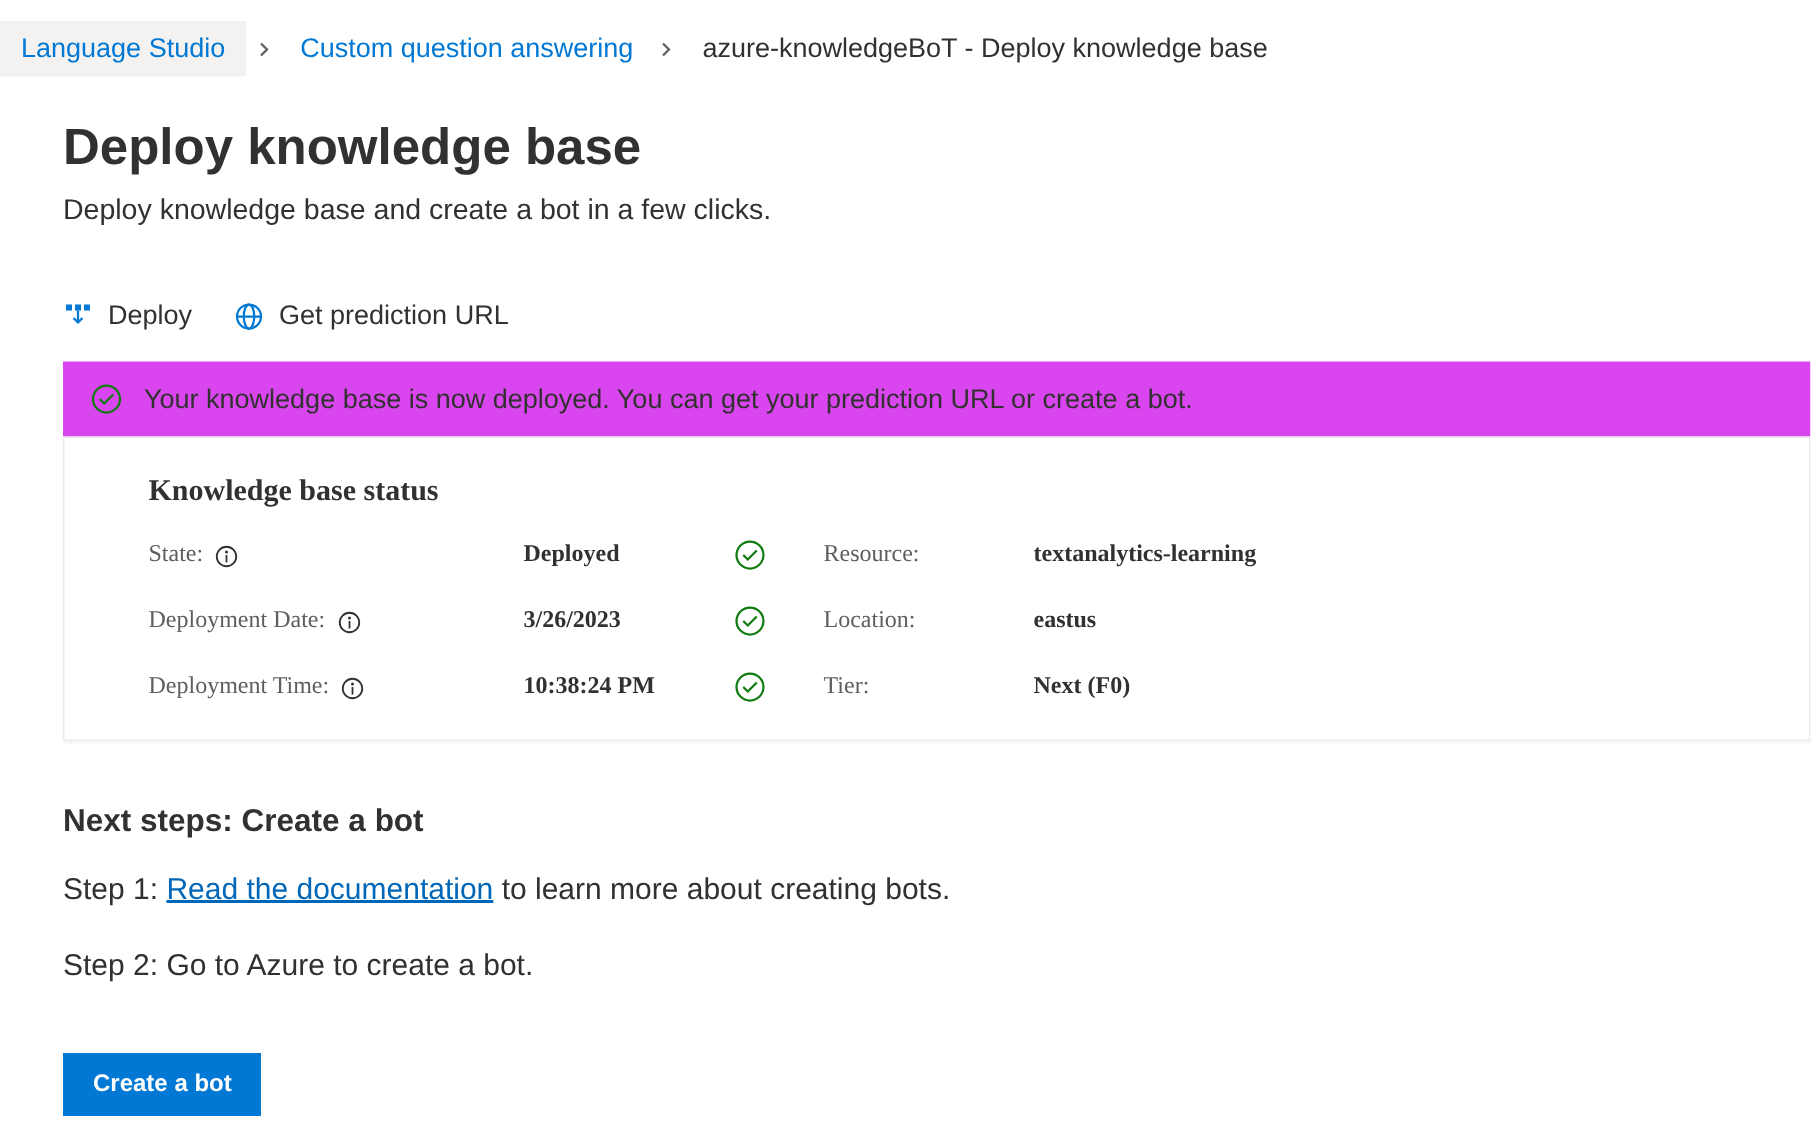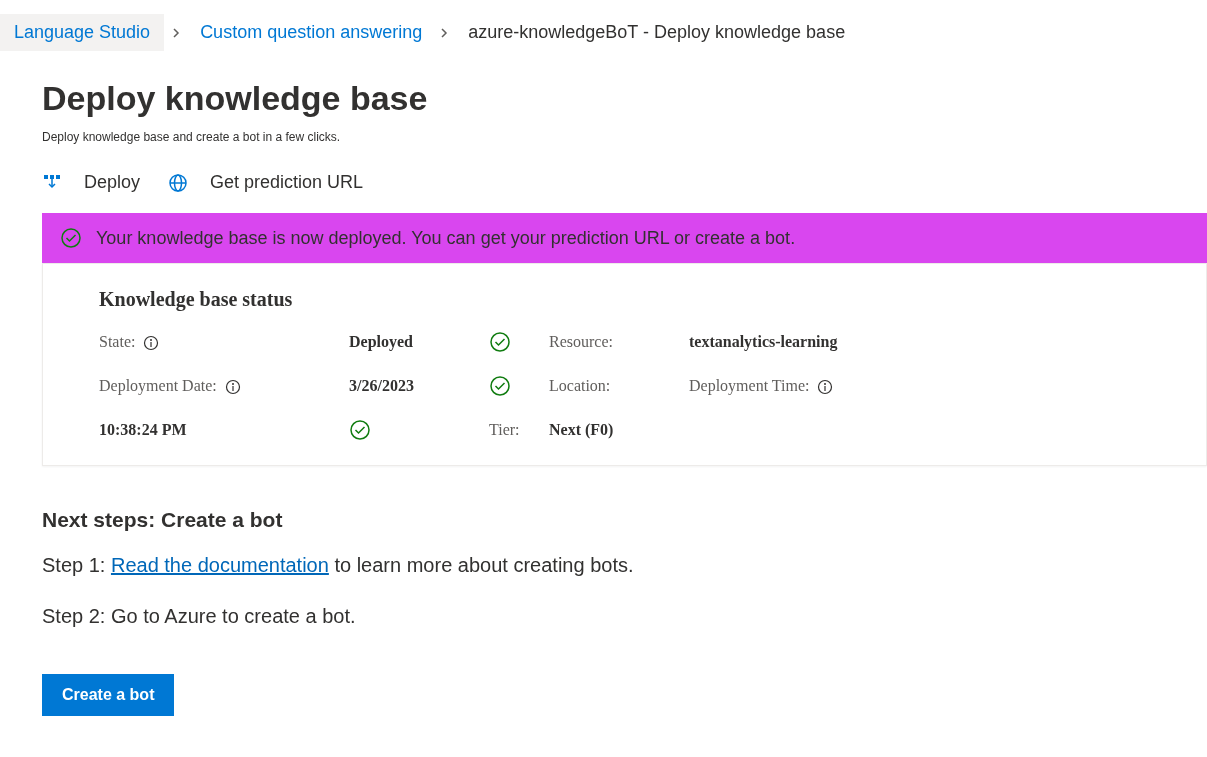--- a/index.html
+++ b/index.html
@@ -20,25 +20,25 @@
       font-size: 18px;
     }
     .crumb { color: #0078d4; cursor: pointer; padding: 0 10px; }
     .crumb-active { padding: 8px 14px; background: #f3f2f1; }
     .crumb:last-child { color: #323130; cursor: default; }
     .chev { color: #605e5c; font-size: 13px; display: inline-flex; }
 
     
     .heading-block { padding: 14px 0 0 42px; }
     h1 { font-size: 34px; font-weight: 600; margin-bottom: 12px; }
-    .subtitle { font-size: 12px; color: #323130; margin-bottom: 28px; }
+    .subtitle { font-size: 19px; color: #323130; margin-bottom: 28px; }
 
     
     .toolbar { display: flex; align-items: center; gap: 28px; padding: 0 0 20px 42px; }
-    .tool-btn { display: inline-flex; align-items: center; gap: 22px; font-size: 18px; color: #323130; cursor: pointer; background: none; border: none; }
+    .tool-btn { display: inline-flex; align-items: center; gap: 10px; font-size: 18px; color: #323130; cursor: pointer; background: none; border: none; margin-top: 20px; }
     .tool-btn svg { width: 20px; height: 20px; }
 
     
     .banner {
       margin-left: 42px;
       background: #d946ef;
       padding: 14px 18px;
       display: flex;
       align-items: center;
       gap: 14px;
@@ -178,20 +178,21 @@
         </span>
       </span>
       <span class="value">3/26/2023</span>
       <span class="check-icon">
         <svg width="22" height="22" viewBox="0 0 22 22">
             <circle cx="11" cy="11" r="9" stroke="#107c10" stroke-width="1.5" fill="none"></circle>
             <path d="M6.5 11 L9.5 14 L15.5 8" stroke="#107c10" stroke-width="1.5" fill="none"></path>
           </svg>
       </span>
       <span class="label2">Location:</span>
+      <span class="value">eastus</span>
 
       <span class="label">
         <span>Deployment Time:</span>
         <span class="info-icon">
           <svg width="16" height="16" viewBox="0 0 16 16">
               <circle cx="8" cy="8" r="6.5" stroke="#323130" stroke-width="1.2" fill="none"></circle>
               <circle cx="8" cy="5" r="1" fill="#323130"></circle>
               <rect x="7.4" y="7" width="1.2" height="5" fill="#323130"></rect>
             </svg>
         </span>

